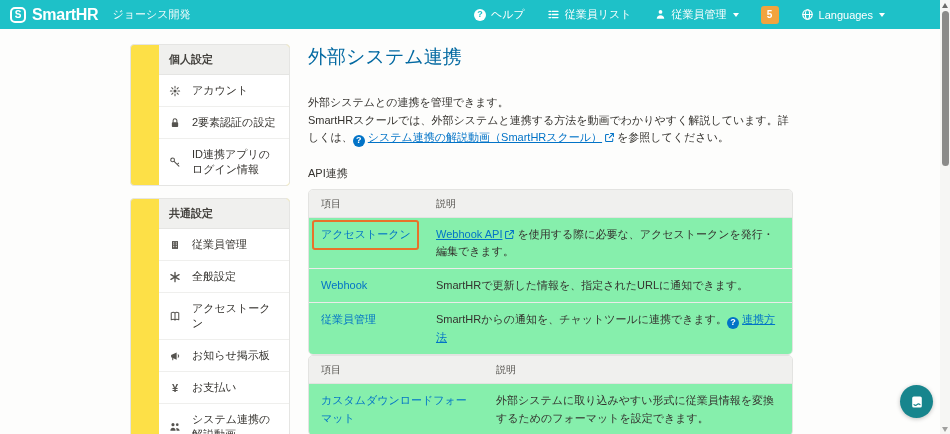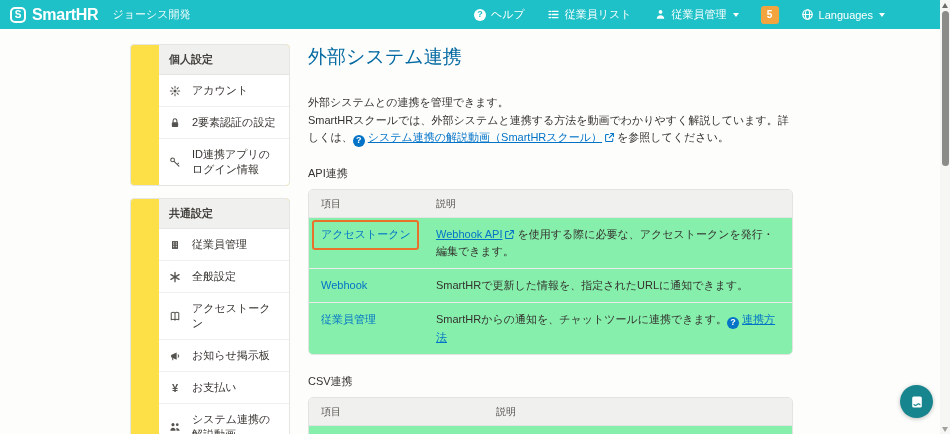--- a/index.html
+++ b/index.html
@@ -242,21 +242,20 @@
           </div>
           <div class="tr">
             <div class="td td-item"><span class="link">Webhook</span></div>
             <div class="td td-desc"><span>SmartHRで更新した情報を、指定されたURLに通知できます。</span></div>
           </div>
           <div class="tr">
             <div class="td td-item"><span class="link">従業員管理</span></div>
             <div class="td td-desc"><span>SmartHRからの通知を、チャットツールに連携できます。</span><span class="qicon blue" style="margin-right: 3px;">?</span><span class="link ul">連携方法</span></div>
           </div>
         </div>
-        <h2 class="section-title">CSV連携</h2>
         <div class="tbl w-item-175">
           <div class="tr head">
             <div class="td td-item">項目</div>
             <div class="td td-desc">説明</div>
           </div>
           <div class="tr">
             <div class="td td-item"><span class="link">カスタムダウンロードフォーマット</span></div>
             <div class="td td-desc"><span>外部システムに取り込みやすい形式に従業員情報を変換するためのフォーマットを設定できます。</span></div>
           </div>
         </div>

